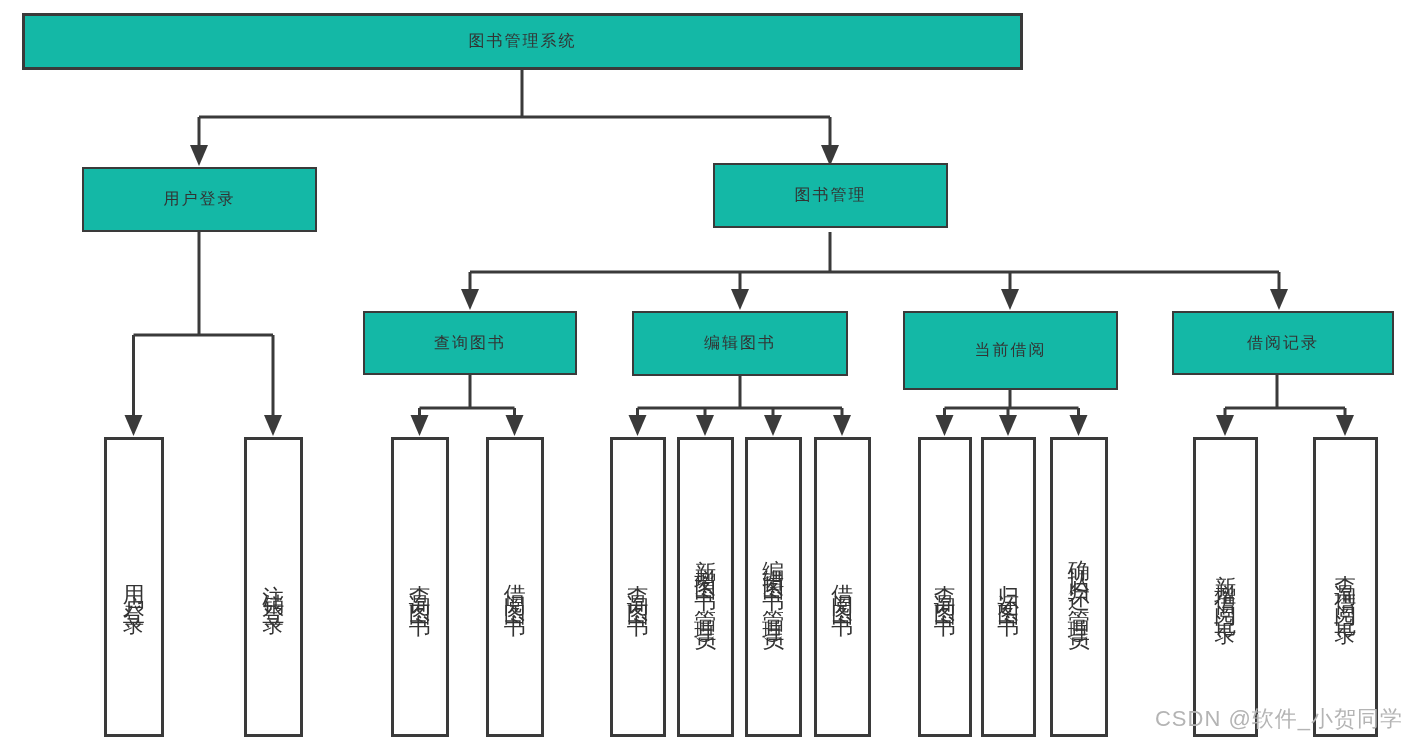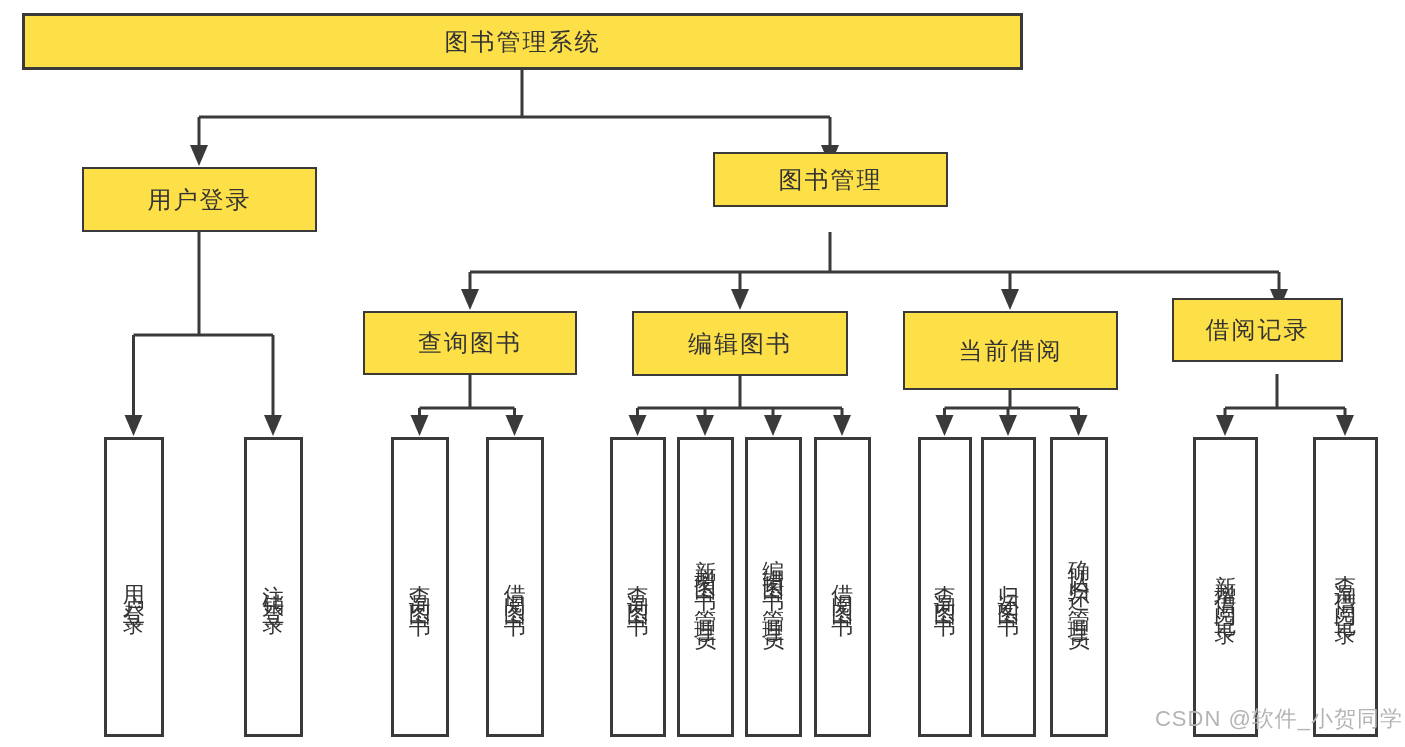--- a/index.html
+++ b/index.html
@@ -1,43 +1,43 @@
 <!DOCTYPE html>
 <html><head>
 <meta charset="utf-8">
 <style>
   html,body{margin:0;padding:0;background:#ffffff;}
   body{font-family:"Liberation Sans","DejaVu Sans",sans-serif;}
   #stage{position:relative;width:1405px;height:747px;background:#ffffff;overflow:hidden;}
   #wires{position:absolute;left:0;top:0;width:1405px;height:747px;z-index:1;}
   .node{
-    position:absolute;box-sizing:border-box;background:#fde047;
+    position:absolute;box-sizing:border-box;background:#14b8a6;
     border:2px solid #3a3a3a;display:flex;align-items:center;justify-content:center;
-    color:#333333;font-size:24px;letter-spacing:2px;z-index:2;
+    color:#333333;font-size:16px;letter-spacing:2px;z-index:2;
   }
   .node.root{border-width:3px;}
   .leaf{
     position:absolute;box-sizing:border-box;background:#ffffff;
     border:3px solid #3a3a3a;display:flex;align-items:center;justify-content:center;
     color:#333333;z-index:2;top:437px;height:300px;
   }
   .leaf .vtext{
     writing-mode:vertical-rl;text-orientation:mixed;
     font-size:22px;letter-spacing:10px;line-height:1.15;white-space:nowrap;
   }
   
   .n-root{left:22px;top:13px;width:1001px;height:57px;}
   
   .n-user-login{left:82px;top:167px;width:235px;height:65px;}
-  .n-book-mgmt{left:713px;top:152px;width:235px;height:55px;justify-content:center;}
+  .n-book-mgmt{left:713px;top:163px;width:235px;height:65px;justify-content:center;}
   
   .n-new-books{left:363px;top:311px;width:214px;height:64px;}
   .n-borrowing{left:632px;top:311px;width:216px;height:65px;}
   .n-current{left:903px;top:311px;width:215px;height:79px;}
-  .n-records{left:1172px;top:298px;width:171px;height:64px;}
+  .n-records{left:1172px;top:311px;width:222px;height:64px;}
   
   .lf-1{left:104px;width:60px;}
   .lf-2{left:244px;width:59px;}
   .lf-3{left:391px;width:58px;}
   .lf-4{left:486px;width:58px;}
   .lf-5{left:610px;width:56px;}
   .lf-6{left:677px;width:57px;}
   .lf-7{left:745px;width:57px;}
   .lf-8{left:814px;width:57px;}
   .lf-9{left:918px;width:54px;}

